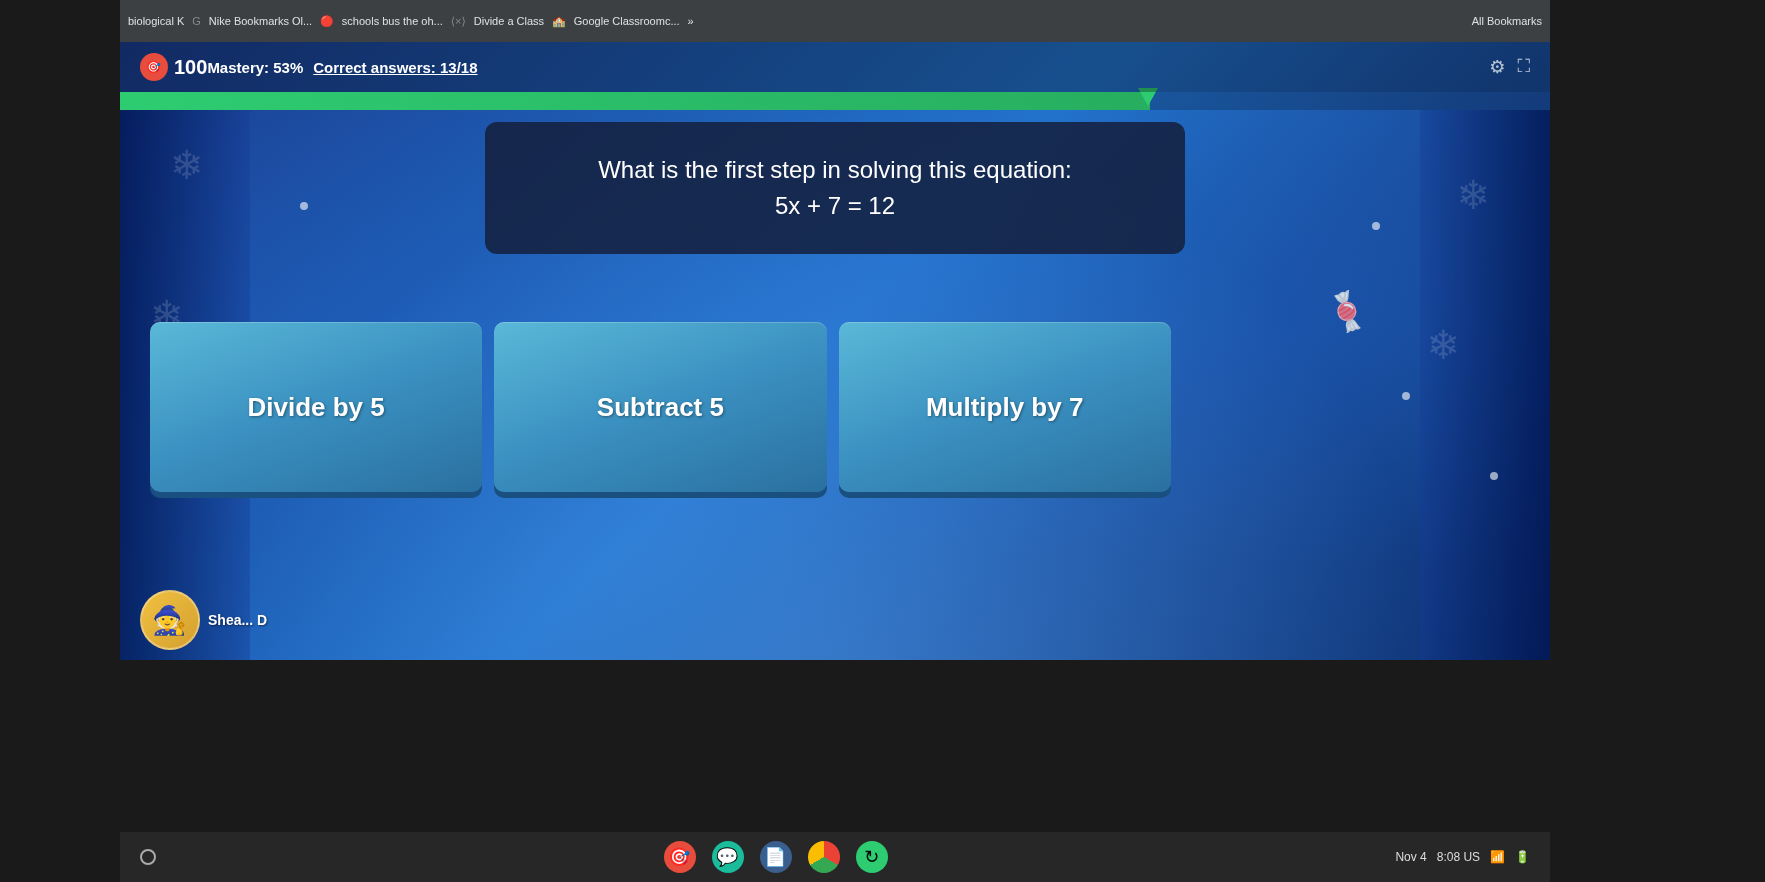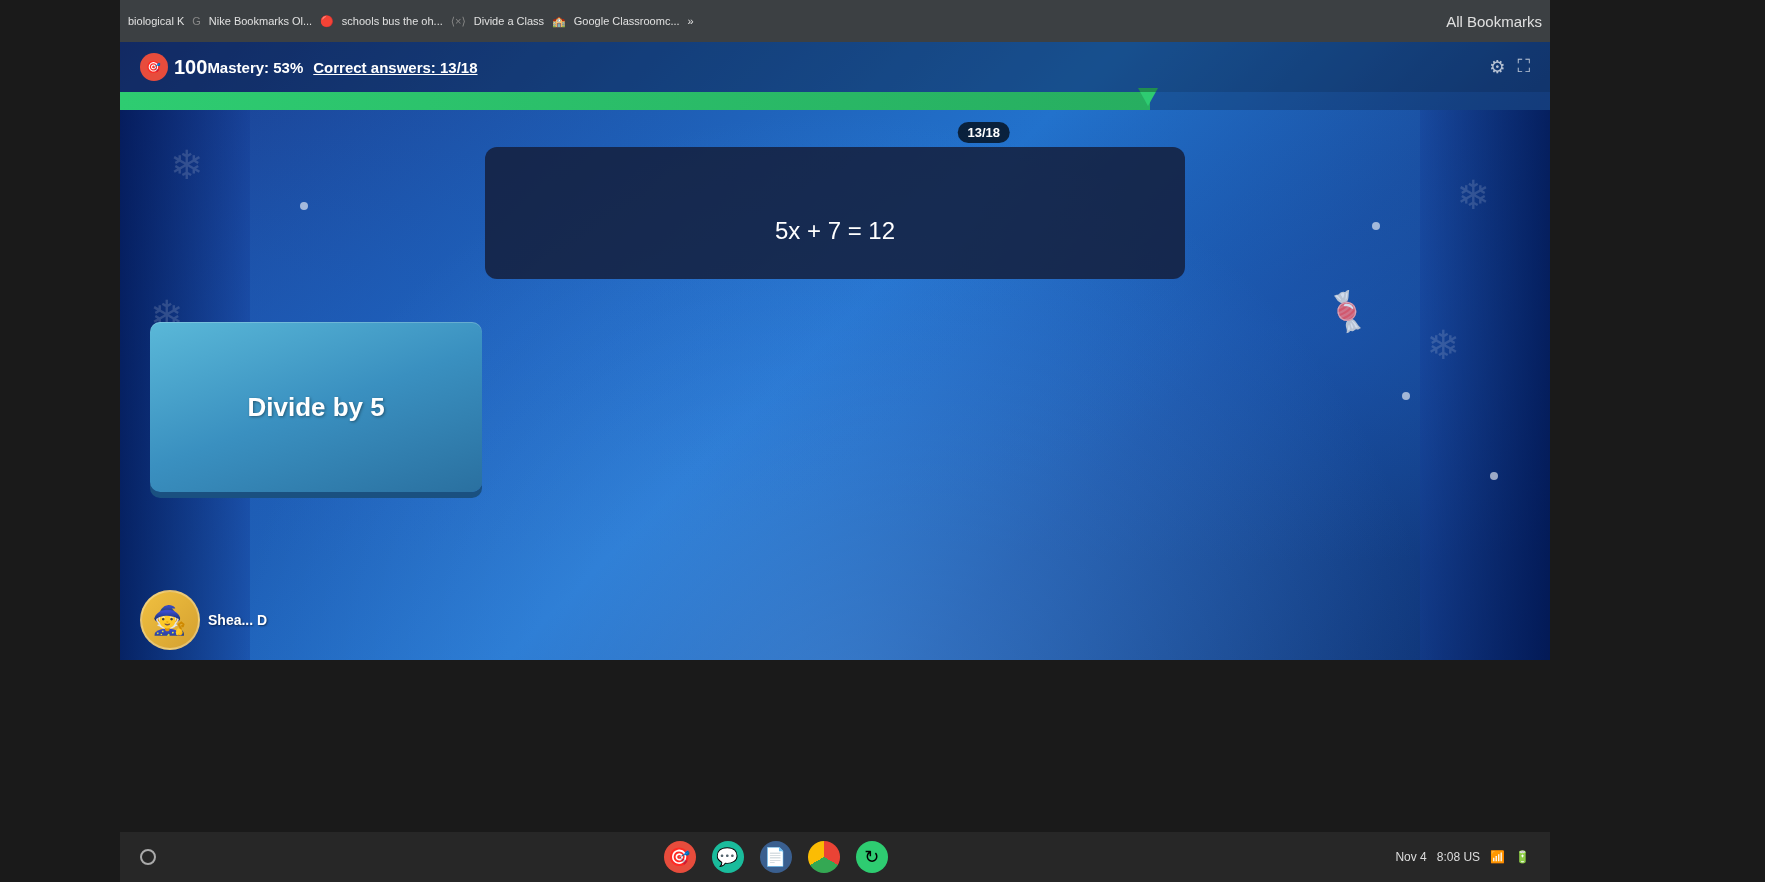--- a/index.html
+++ b/index.html
@@ -70,21 +70,21 @@
     .tab-divider {
       color: #888;
       font-size: 11px;
     }
 
     .bookmarks-area {
       margin-left: auto;
       display: flex;
       align-items: center;
       gap: 6px;
-      font-size: 15px;
+      font-size: 11px;
       color: #e0e0e0;
     }
 
     
     .game-area {
       position: absolute;
       top: 42px;
       left: 0;
       width: 100%;
       height: 618px;
@@ -477,36 +477,39 @@
       </div>
     </div>
 
     <div class="progress-container">
       <div class="progress-bar" style="width: 72%">
         <div class="progress-marker"></div>
       </div>
     </div>
 
     <div class="question-wrapper">
-      <div style="text-align:center;">
-        <span class="question-counter">13/18</span>
-      </div>
       <div class="question-box">
         <div class="question-text">
-          <br>
+          <span>What is the first step in solving this equation:</span><br>
           <span>5x + 7 = 12</span>
         </div>
       </div>
     </div>
 
     <div class="candy-cane">🍬</div>
 
     <div class="answers-grid">
       <button class="answer-btn answer-btn-1">
         <span>Divide by 5</span>
+      </button>
+      <button class="answer-btn answer-btn-2">
+        <span>Subtract 5</span>
+      </button>
+      <button class="answer-btn answer-btn-3">
+        <span>Multiply by 7</span>
       </button>
     </div>
 
     <div class="player-info">
       <div class="player-avatar">
         <span>🧙</span>
       </div>
       <span class="player-name">Shea... D</span>
     </div>
 

